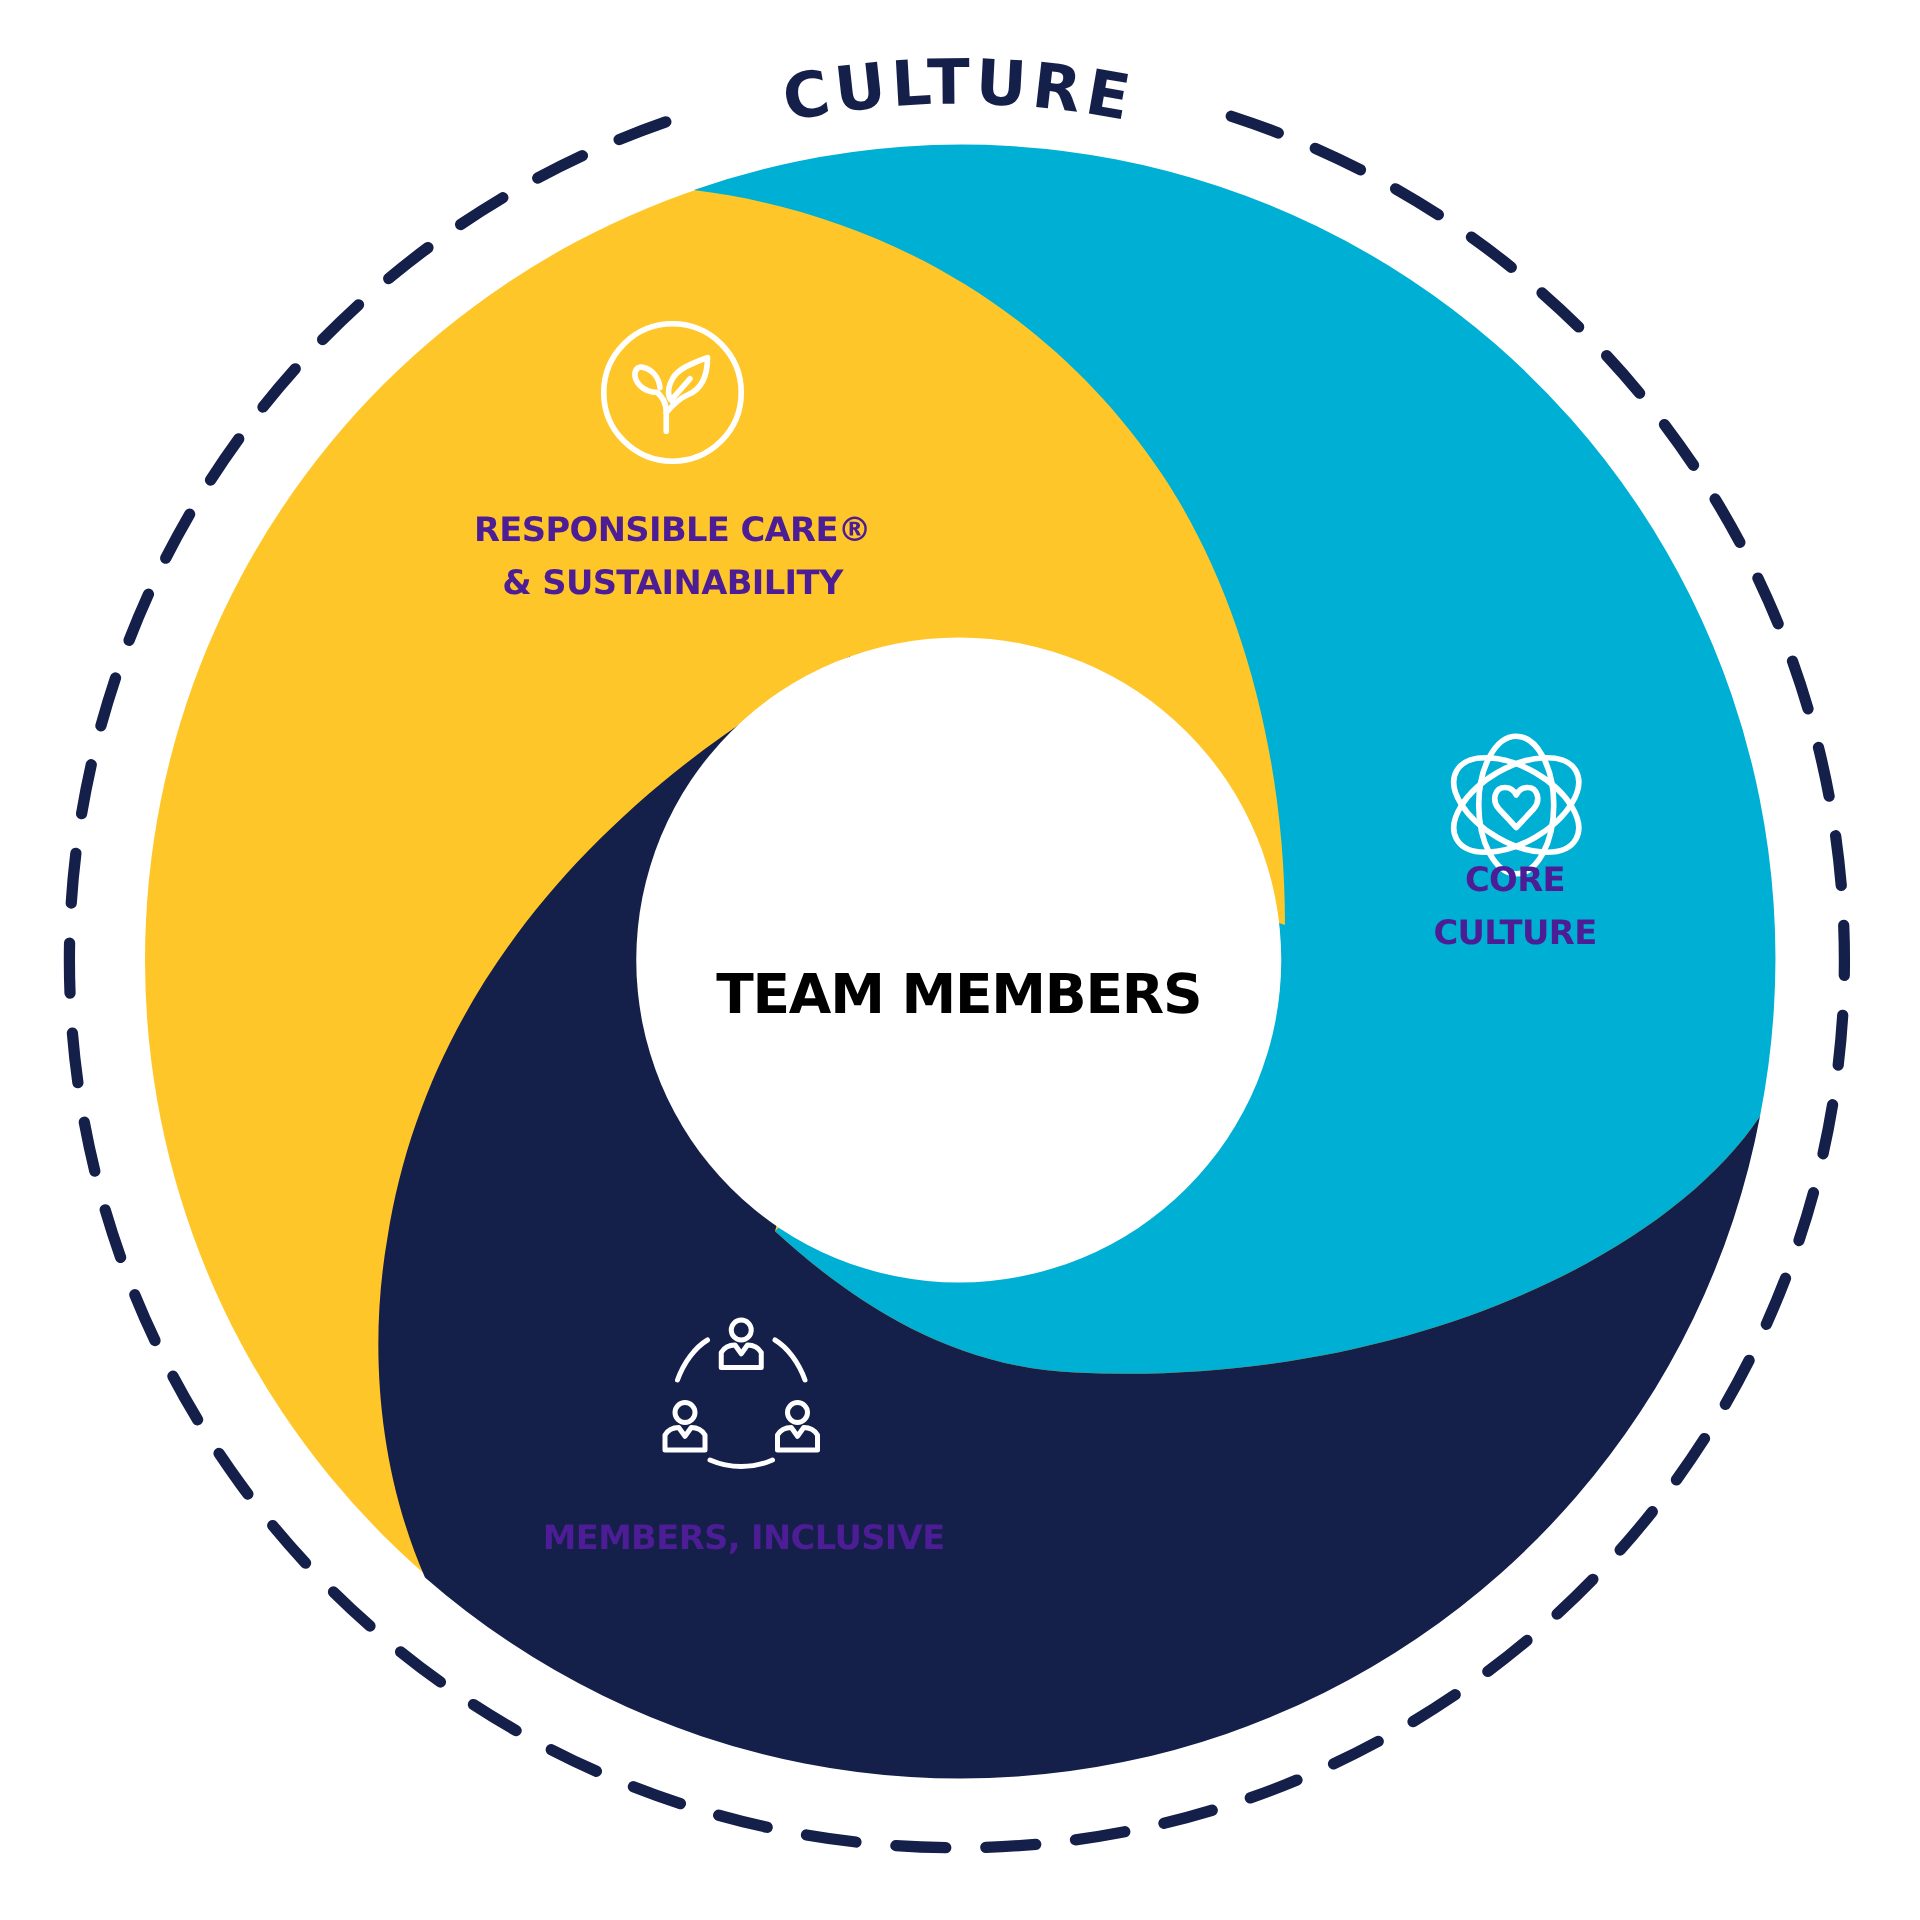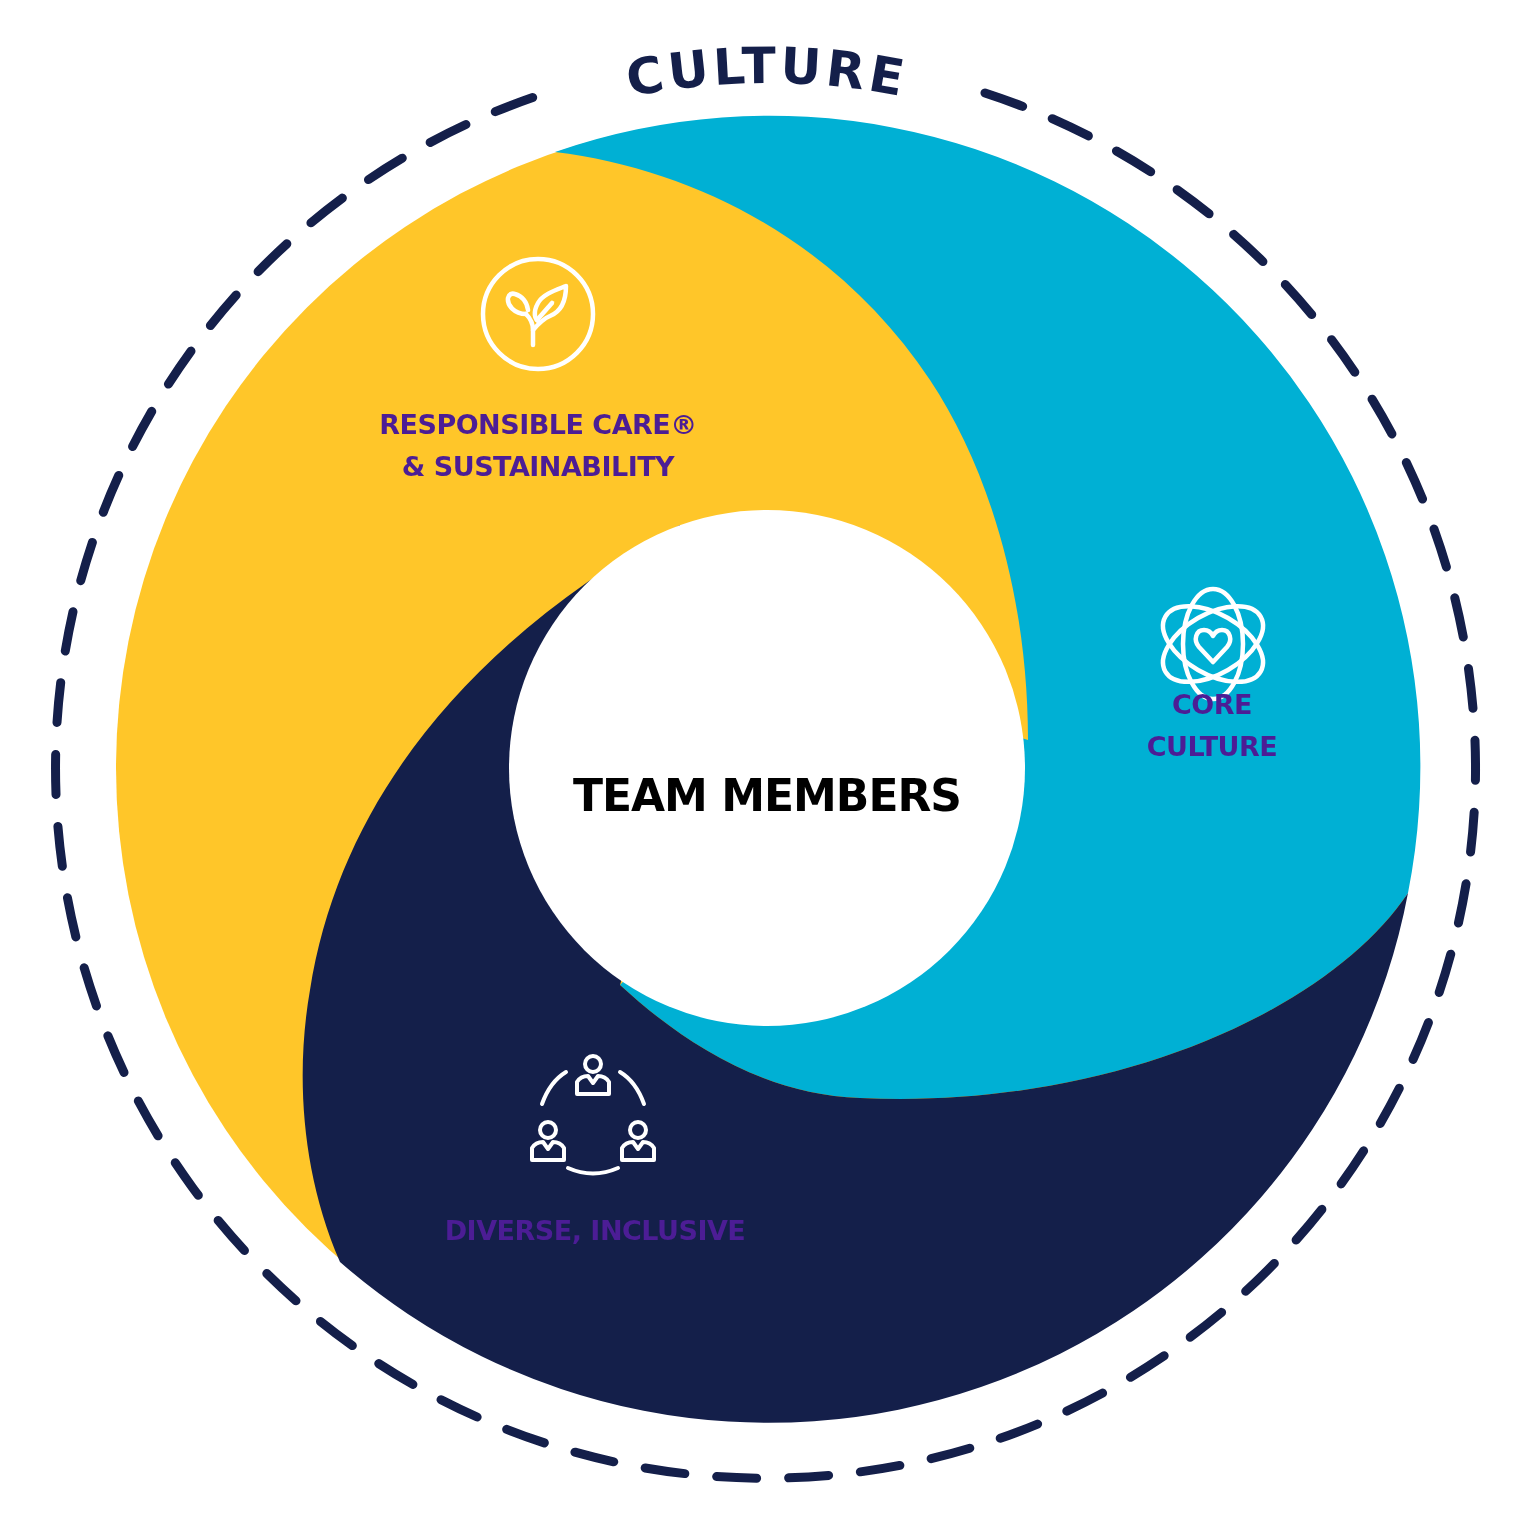--- a/index.html
+++ b/index.html
@@ -88,16 +88,16 @@
   <span>RESPONSIBLE CARE®</span>
   <span>&amp; SUSTAINABILITY</span>
 </div>
 
 <div class="label" id="label-core">
   <span>CORE</span>
   <span>CULTURE</span>
 </div>
 
 <div class="label" id="label-diverse">
-  <span>DIVERSE, INCLUSIVE</span>
+  <span>MEMBERS, INCLUSIVE</span>
 </div>
 
 <div id="center-title">TEAM MEMBERS</div>
 
 </body></html>

